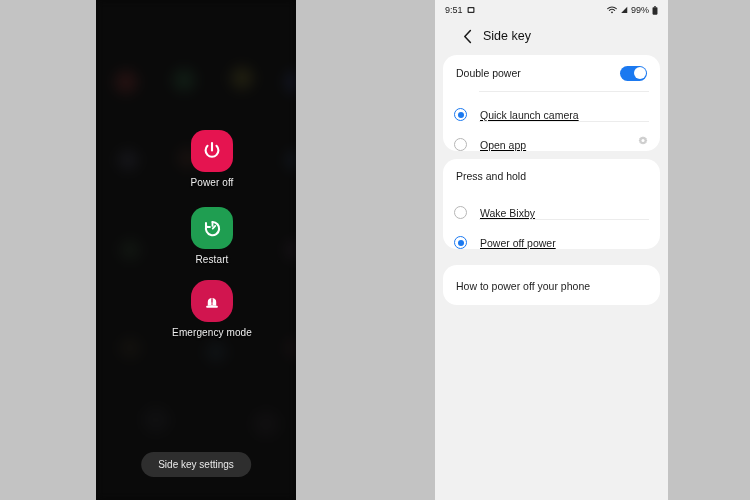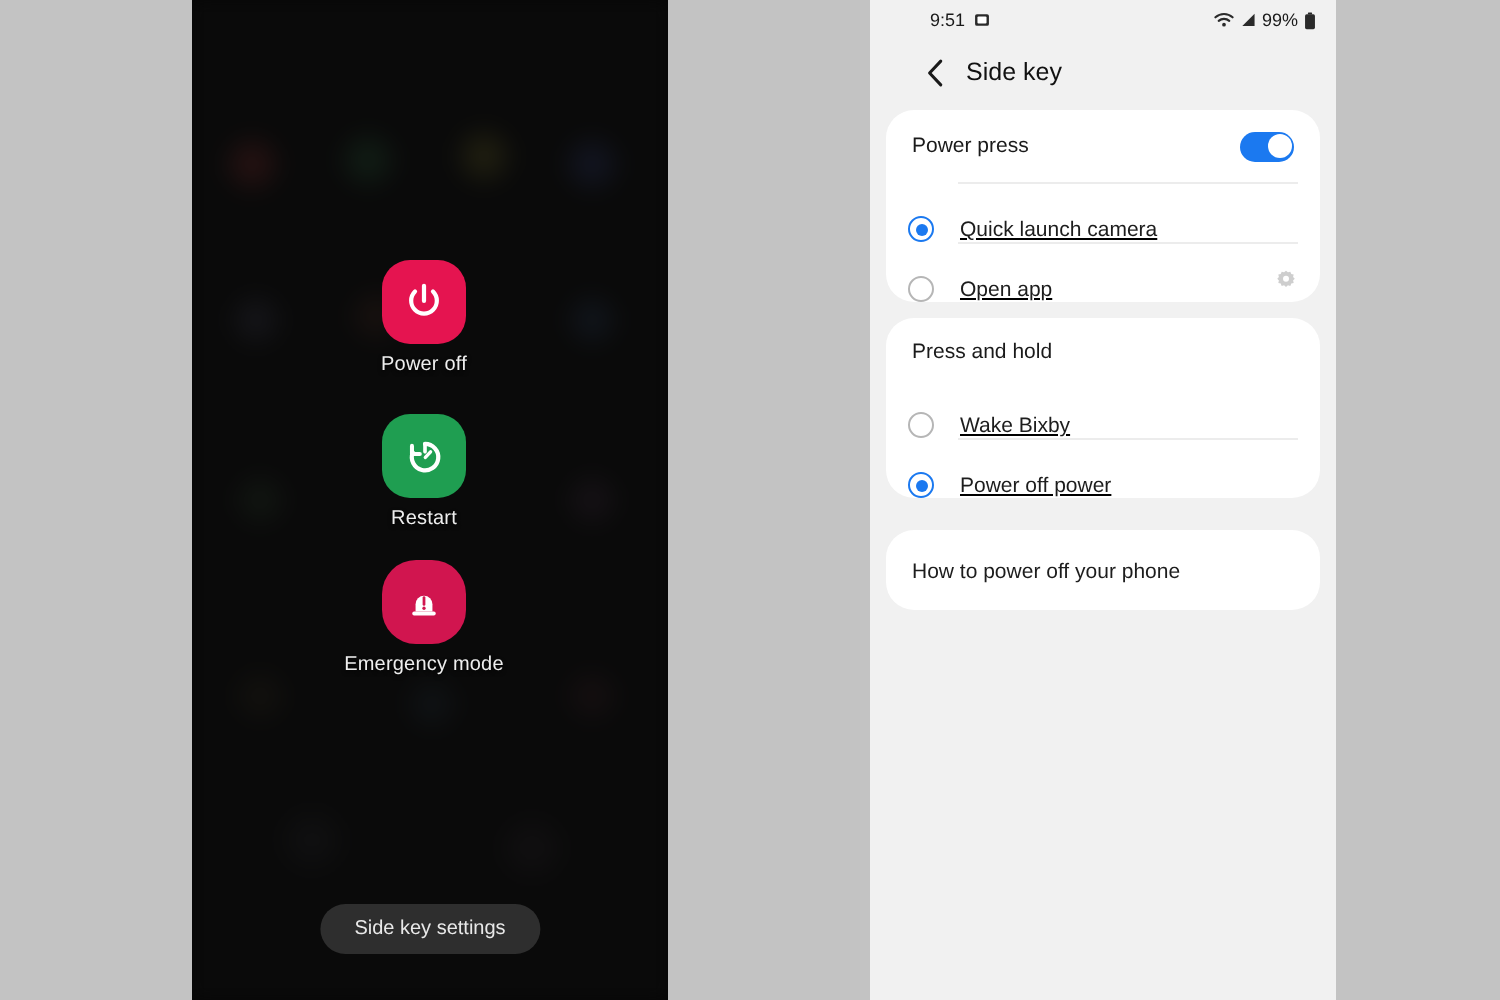--- a/index.html
+++ b/index.html
@@ -13,21 +13,21 @@
     font-family: "Liberation Sans", sans-serif;
     overflow: hidden;
     position: relative;
   }
 
   
   #left-phone {
     position: absolute;
     left: 96px;
     top: 0;
-    width: 238px;
+    width: 200px;
     height: 500px;
     background: #070707;
     overflow: hidden;
   }
   #blur-wallpaper {
     position: absolute;
     inset: 0;
     background:
       radial-gradient(circle 26px at 30px 82px, rgba(190,60,60,0.16), transparent 70%),
       radial-gradient(circle 26px at 88px 80px, rgba(60,150,90,0.14), transparent 70%),
@@ -113,21 +113,20 @@
     overflow: hidden;
   }
   #status-bar {
     height: 20px;
     display: flex;
     align-items: center;
     justify-content: space-between;
     padding: 0 10px;
     font-size: 9px;
     color: #1a1a1a;
-    margin-left: 20px;
   }
   #status-left {
     display: flex;
     align-items: center;
     gap: 4px;
   }
   #status-right {
     display: flex;
     align-items: center;
     gap: 3px;
@@ -342,21 +341,21 @@
     <span style="display:inline-flex;">
       <svg width="9" height="15" viewBox="0 0 10 16" aria-hidden="true">
         <path d="M8.2 1.4 L2 8 L8.2 14.6" stroke="#1a1a1a" stroke-width="1.7" fill="none" stroke-linecap="round" stroke-linejoin="round"></path>
       </svg>
     </span>
     <span id="app-bar-title">Side key</span>
   </div>
 
   <div class="card" style="margin-top:3px;">
     <div class="card-header">
-      <span class="card-header-title">Power press</span>
+      <span class="card-header-title">Double power</span>
       <span class="toggle">
         <span class="knob"></span>
       </span>
     </div>
 
     <div class="radio-row">
       <span class="radio selected"></span>
       <span class="radio-label">Quick launch camera</span>
     </div>
 

